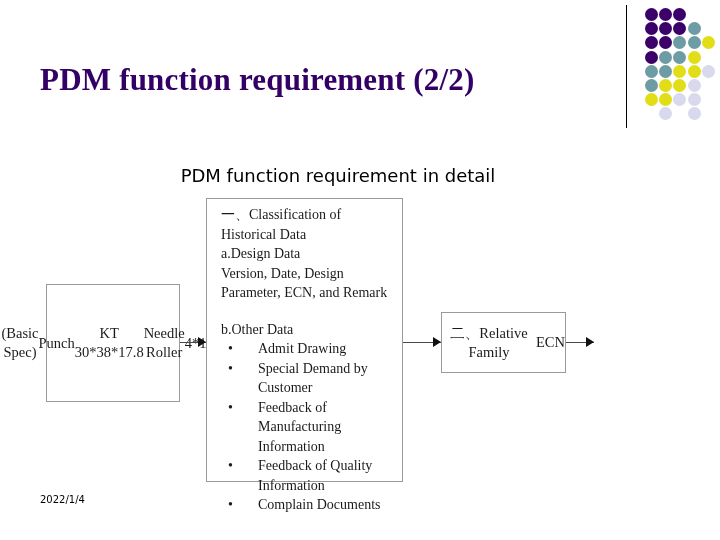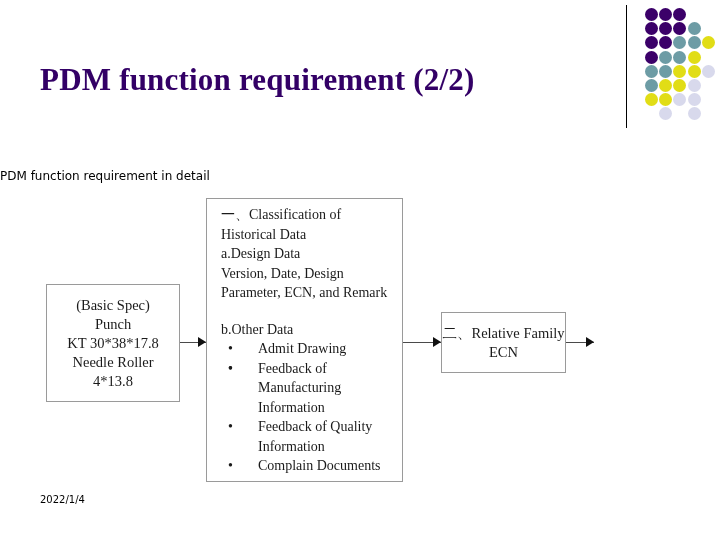--- a/index.html
+++ b/index.html
@@ -62,23 +62,23 @@
     letter-spacing: 0.2px;
     white-space: nowrap;
   }
 
   
   .subtitle {
     position: absolute;
     left: 0px;
     top: 163px;
     width: 676px;
-    text-align: left;
+    text-align: center;
     font-family: "DejaVu Sans", sans-serif;
-    font-size: 12px;
+    font-size: 18px;
     line-height: 26px;
     color: #000000;
   }
 
   
   .diagram {
     position: absolute;
     left: 0;
     top: 0;
     width: 720px;
@@ -87,21 +87,20 @@
   .box {
     position: absolute;
     border: 1px solid #9a9a9a;
     background: #ffffff;
     box-sizing: border-box;
     font-family: "Liberation Serif", serif;
     color: #1a1a1a;
   }
   .box-center {
     display: flex;
-    flex-direction: column;
     align-items: center;
     justify-content: center;
     text-align: center;
   }
 
   #box-basic-spec {
     left: 46px;
     top: 284px;
     width: 134px;
     height: 118px;
@@ -260,20 +259,21 @@
       <div class="lead">Version, Date, Design Parameter, ECN, and Remark</div>
       <div class="gap"></div>
       <div class="lead">b.Other Data</div>
       <ul class="bullet-list">
         <li>
           <span class="bul">•</span>
           <span>Admit Drawing</span>
         </li>
         <li>
           <span class="bul">•</span>
+          <span>Special Demand by Customer</span>
         </li>
         <li>
           <span class="bul">•</span>
           <span>Feedback of Manufacturing Information</span>
         </li>
         <li>
           <span class="bul">•</span>
           <span>Feedback of Quality Information</span>
         </li>
         <li>

